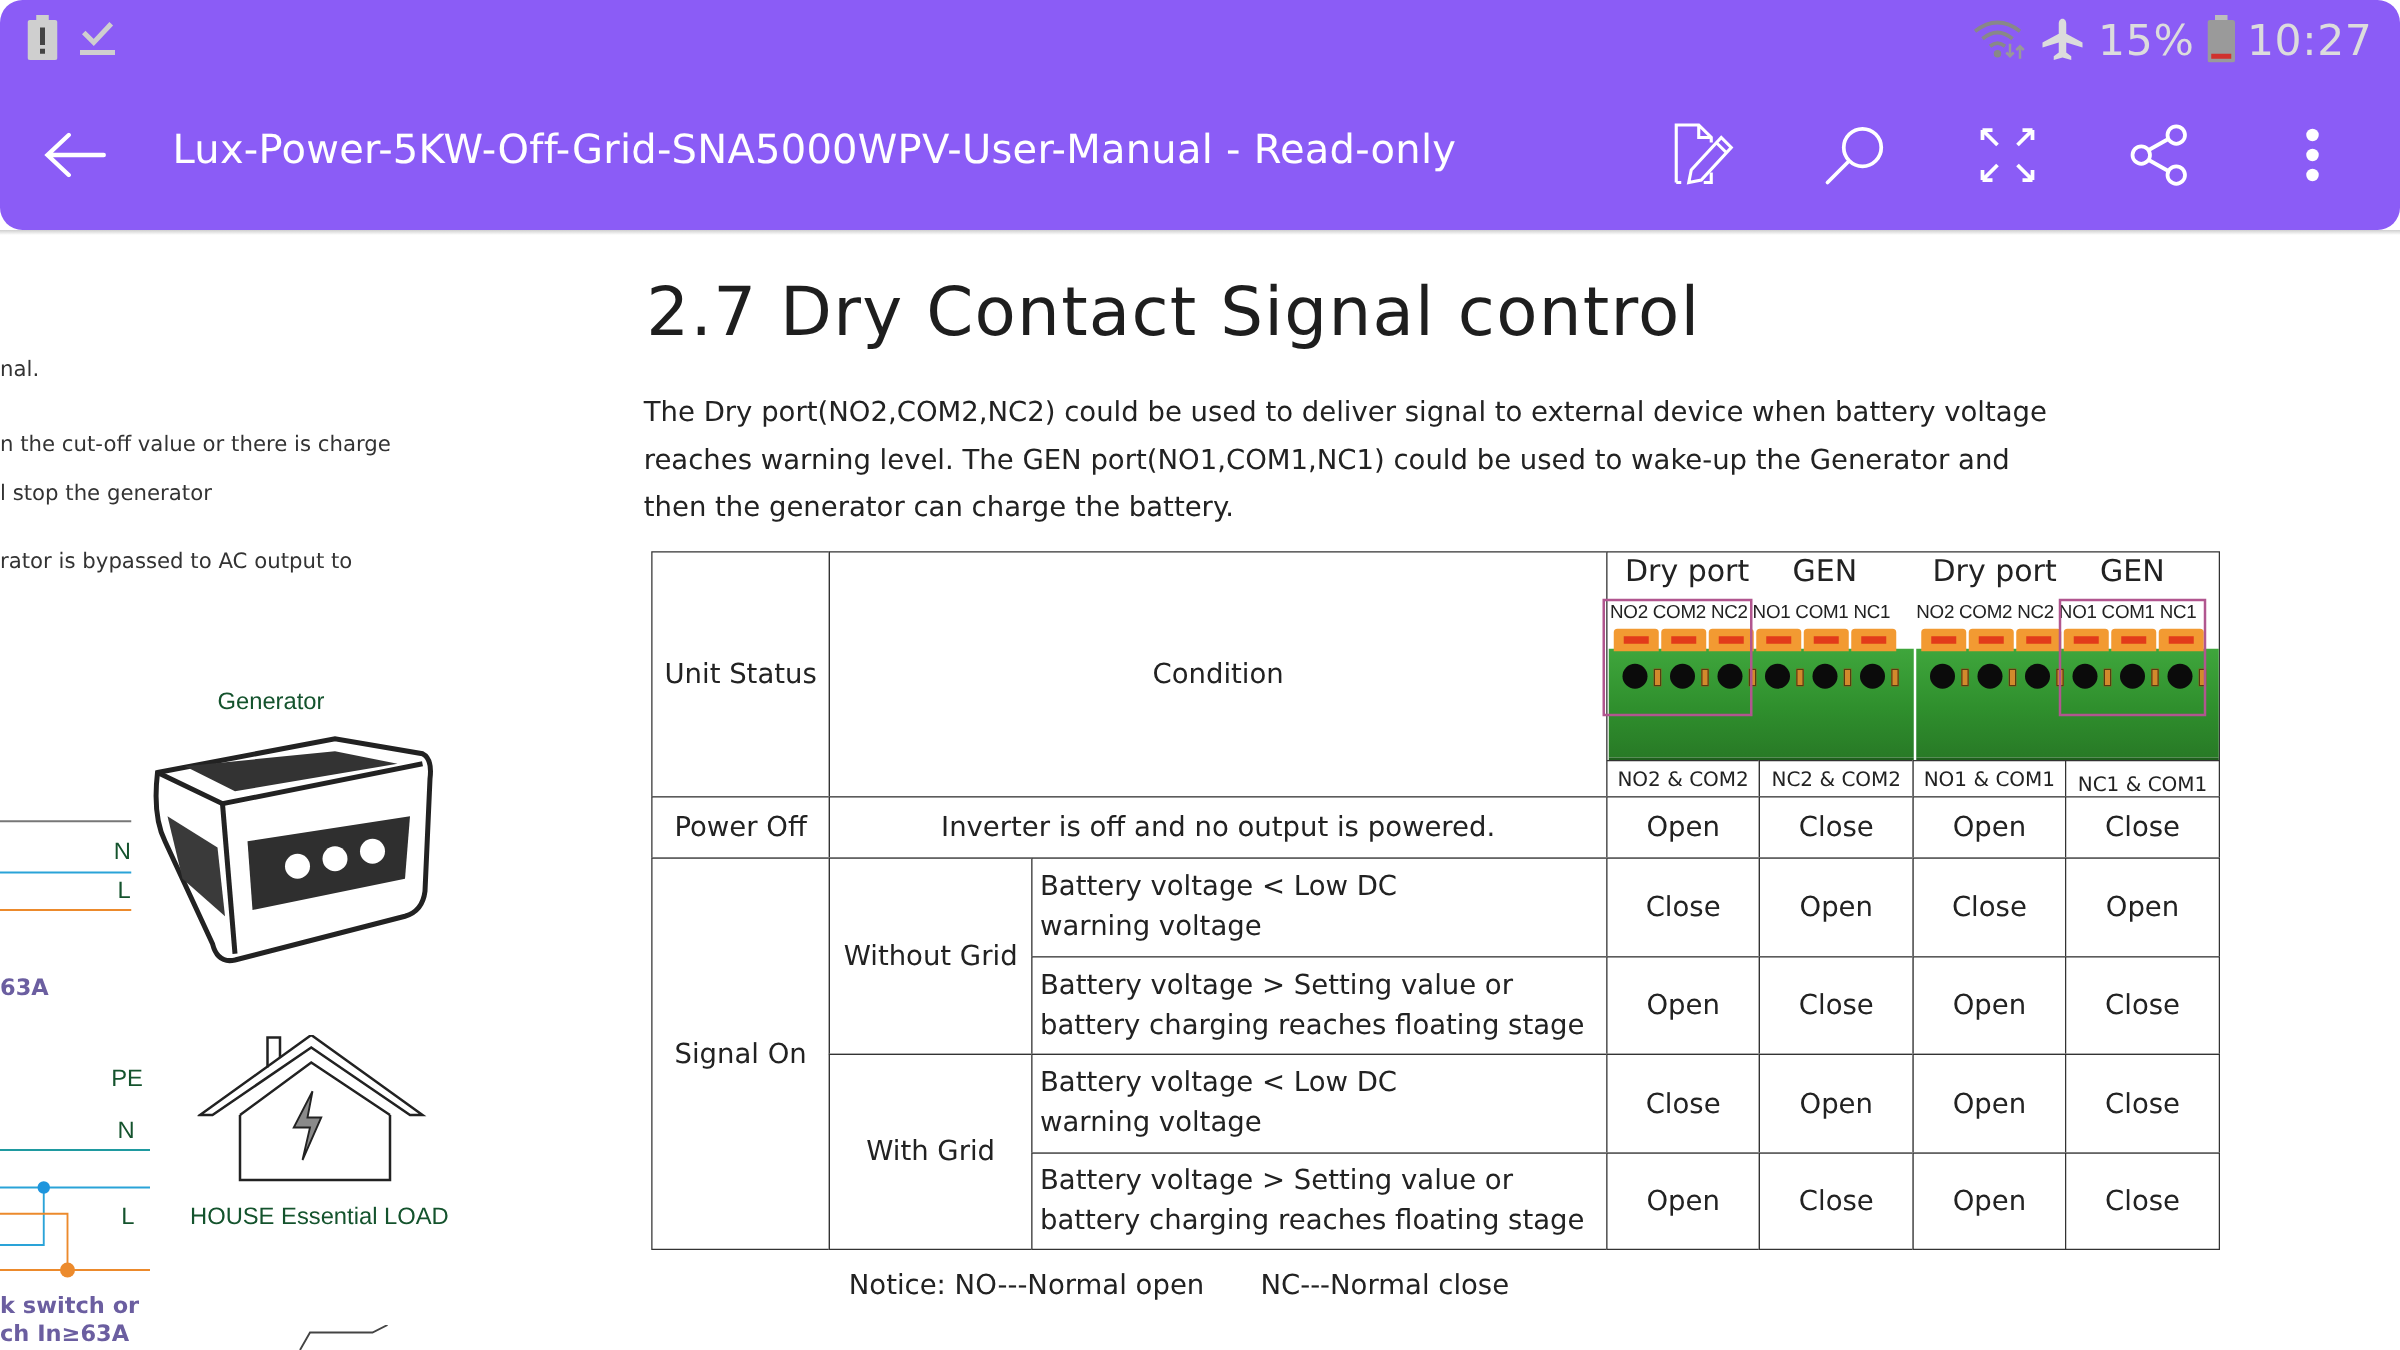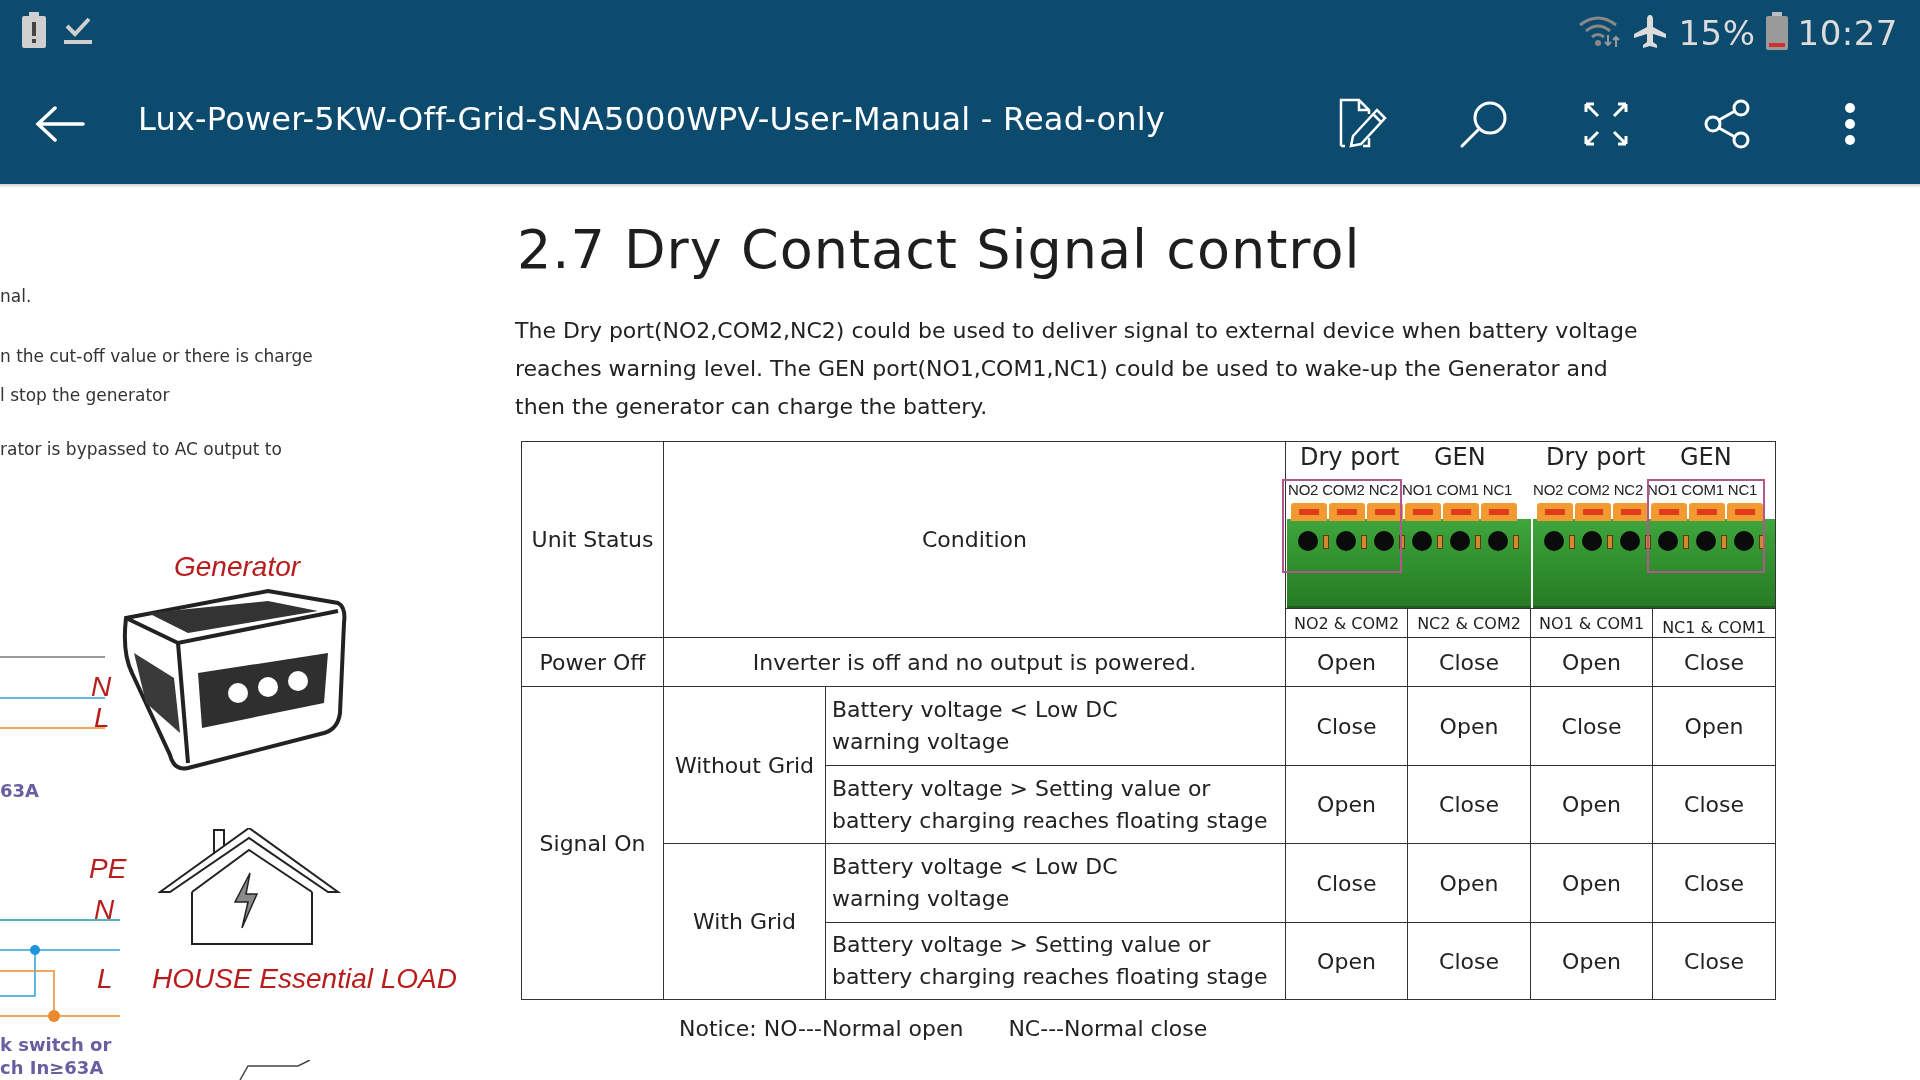--- a/index.html
+++ b/index.html
@@ -1,35 +1,35 @@
 <!DOCTYPE html>
 <html><head>
 <meta charset="utf-8">
 <style>
   * { box-sizing: border-box; margin: 0; padding: 0; }
   html, body { width: 1920px; height: 1080px; overflow: hidden; background: #ffffff; }
   body { font-family: "Liberation Sans", "DejaVu Sans", sans-serif; position: relative; color: #222; }
 
   
-  .appbar { position: absolute; left: 0; top: 0; width: 1920px; height: 184px; background: #0c4a6e; }
+  .appbar { position: absolute; left: 0; top: 0; width: 1920px; height: 184px; background: #8b5cf6; border-radius: 18px; }
   .status-left { position: absolute; left: 22px; top: 12px; height: 40px; display: flex; align-items: center; gap: 18px; }
   .status-right { position: absolute; right: 22px; top: 8px; height: 50px; display: flex; align-items: center; gap: 10px; color: #d8d8d8; }
   .status-text { font-family: "DejaVu Sans", sans-serif; font-size: 34px; color: #dcdcdc; letter-spacing: 0.5px; }
   .toolbar { position: absolute; left: 0; top: 82px; width: 1920px; height: 84px; }
   .back-btn { position: absolute; left: 30px; top: 12px; width: 60px; height: 60px; display: flex; align-items: center; justify-content: center; }
   .doc-title { position: absolute; left: 138px; top: 18px; font-family: "DejaVu Sans", sans-serif; font-size: 32px; color: #ffffff; white-space: nowrap; letter-spacing: 0.2px; }
   .tb-icon { position: absolute; top: 10px; width: 64px; height: 64px; display: flex; align-items: center; justify-content: center; }
   .shadow-line { position: absolute; left: 0; top: 184px; width: 1920px; height: 4px; background: linear-gradient(#cfcfcf, #ffffff); }
 
   
   .page { position: absolute; left: 0; top: 188px; width: 1920px; height: 892px; background: #ffffff; overflow: hidden; }
 
   
   .lp-text { position: absolute; font-family: "DejaVu Sans", sans-serif; font-size: 17px; color: #333; white-space: nowrap; }
-  .diagram-label { position: absolute; font-family: "Liberation Sans", sans-serif; font-size: 28px; color: #b91c1c; white-space: nowrap; font-style: italic; }
+  .diagram-label { position: absolute; font-family: "Liberation Sans", sans-serif; font-size: 19px; color: #14532d; white-space: nowrap; }
   .purple-label { position: absolute; font-family: "DejaVu Sans", sans-serif; font-weight: bold; font-size: 18px; color: #6b5ea0; white-space: nowrap; line-height: 24px; }
 
   
   .section-title { position: absolute; left: 517px; top: 30px; font-family: "DejaVu Sans", sans-serif; font-size: 54px; color: #1e1e1e; letter-spacing: 1px; white-space: nowrap; }
   .intro { position: absolute; left: 515px; top: 124px; width: 1260px; font-family: "DejaVu Sans", sans-serif; font-size: 22px; line-height: 38px; color: #222; }
 
   .table-wrap { position: absolute; left: 521px; top: 253px; width: 1254px; height: 559px; }
   .cell { position: absolute; border: 1.5px solid #333; display: flex; align-items: center; justify-content: center; text-align: right; font-family: "DejaVu Sans", sans-serif; font-size: 22px; color: #222; background: #fff; }
   .cell.left { justify-content: flex-start; text-align: left; padding-left: 6px; line-height: 32px; }
   .cell.small { font-size: 16px; }

